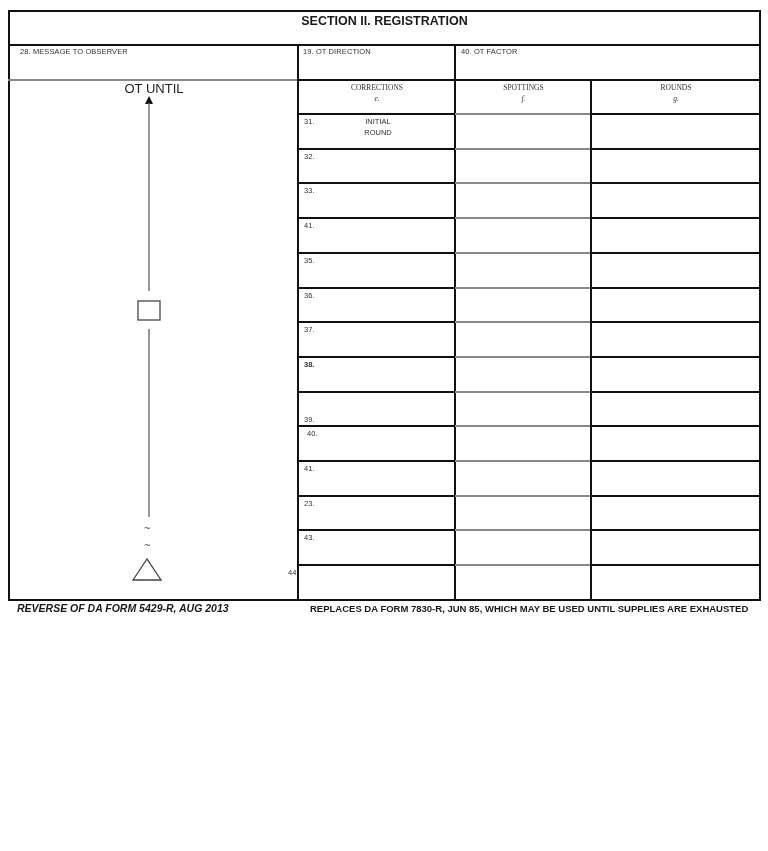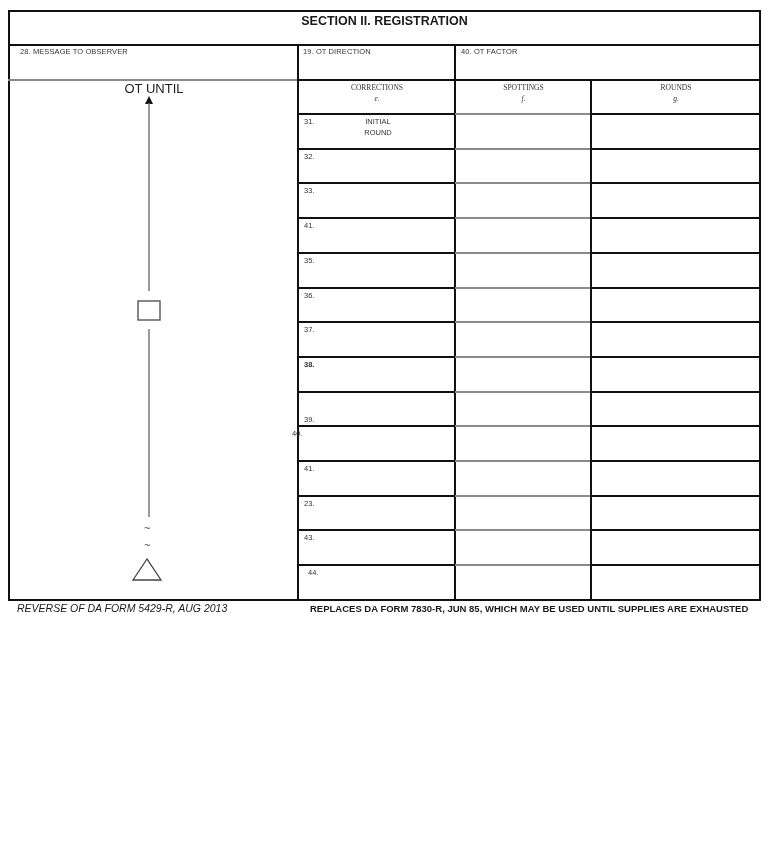--- a/index.html
+++ b/index.html
@@ -11,21 +11,21 @@
     .hline-gray { height: 0; border-top: 2px solid #8a8a8a; }
     .vline { width: 0; border-left: 2px solid #111; }
     .title { left: 8px; top: 10px; width: 753px; height: 35px; text-align: center;
              font-weight: bold; font-size: 12.5px; line-height: 18px; padding-top: 2px; color: #1a1a1a; }
     .label-sm { font-size: 7.5px; color: #333; letter-spacing: 0.1px; }
     .colhead { text-align: center; font-size: 7.5px; color: #333; line-height: 11px; font-family: Liberation Serif, serif; }
     .colhead .sub { font-style: italic; }
     .rownum { font-size: 7.5px; color: #333; }
     .initial { font-size: 7.5px; color: #333; text-align: center; line-height: 11px; }
     .otline-label { left: 10px; top: 81px; width: 288px; text-align: center; font-size: 13px; color: #222; }
-    .footer-left { left: 17px; top: 602px; font-size: 10.5px; font-weight: normal; font-style: italic; color: #1a1a1a; }
+    .footer-left { left: 17px; top: 602px; font-size: 10.5px; font-weight: bold; font-style: italic; color: #1a1a1a; }
     .footer-right { left: 310px; top: 603px; font-size: 9.5px; font-weight: bold; color: #1a1a1a; }
   </style>
 </head>
 <body>
 
 <div class="abs frame"></div>
 
 <div class="abs title">SECTION II.  REGISTRATION</div>
 <div class="abs hline" style="left:8px; top:44px; width:753px;"></div>
 
@@ -143,21 +143,21 @@
     <div>
       <div class="abs rownum" style="left: 304px; top: 395px; margin-top: 20px;">39.</div>
       <div class="abs" style="left: 299px; top: 393px; width: 155px; height: 32px; font-size: 9px;"></div>
       <div class="abs" style="left: 456px; top: 393px; width: 134px; height: 32px; font-size: 9px;"></div>
       <div class="abs" style="left: 592px; top: 393px; width: 167px; height: 32px; font-size: 9px;"></div>
     </div>
     <div class="abs hline" style="left: 297px; top: 425px; width: 159px;"></div>
     <div class="abs hline-gray" style="left: 455px; top: 425px; width: 137px;"></div>
     <div class="abs hline" style="left: 590px; top: 425px; width: 171px;"></div>
     <div>
-      <div class="abs rownum" style="left: 292px; top: 429px; text-align: right;">40.</div>
+      <div class="abs rownum" style="left: 307px; top: 429px; text-align: right;">40.</div>
       <div class="abs" style="left: 299px; top: 427px; width: 155px; height: 32px; font-size: 9px;"></div>
       <div class="abs" style="left: 456px; top: 427px; width: 134px; height: 32px; font-size: 9px;"></div>
       <div class="abs" style="left: 592px; top: 427px; width: 167px; height: 32px; font-size: 9px;"></div>
     </div>
     <div class="abs hline" style="left: 297px; top: 460px; width: 159px;"></div>
     <div class="abs hline-gray" style="left: 455px; top: 460px; width: 137px;"></div>
     <div class="abs hline" style="left: 590px; top: 460px; width: 171px;"></div>
     <div>
       <div class="abs rownum" style="left: 304px; top: 464px;">41.</div>
       <div class="abs" style="left: 299px; top: 462px; width: 155px; height: 32px; font-size: 9px;"></div>
@@ -179,21 +179,21 @@
     <div>
       <div class="abs rownum" style="left: 304px; top: 533px;">43.</div>
       <div class="abs" style="left: 299px; top: 531px; width: 155px; height: 32px; font-size: 9px;"></div>
       <div class="abs" style="left: 456px; top: 531px; width: 134px; height: 32px; font-size: 9px;"></div>
       <div class="abs" style="left: 592px; top: 531px; width: 167px; height: 32px; font-size: 9px;"></div>
     </div>
     <div class="abs hline" style="left: 297px; top: 564px; width: 159px;"></div>
     <div class="abs hline-gray" style="left: 455px; top: 564px; width: 137px;"></div>
     <div class="abs hline" style="left: 590px; top: 564px; width: 171px;"></div>
     <div>
-      <div class="abs rownum" style="left: 308px; top: 568px;">44.</div>
+      <div class="abs rownum" style="left: 288px; top: 568px;">44.</div>
       <div class="abs" style="left: 299px; top: 566px; width: 155px; height: 32px; font-size: 9px;"></div>
       <div class="abs" style="left: 456px; top: 566px; width: 134px; height: 32px; font-size: 9px;"></div>
       <div class="abs" style="left: 592px; top: 566px; width: 167px; height: 32px; font-size: 9px;"></div>
     </div>
   </div>
 
 <div class="abs otline-label">OT UNTIL</div>
 <svg class="abs" style="left:10px; top:95px;" width="287" height="500">
   <g>
     <polygon points="139,1 135,9 143,9" fill="#111"></polygon>

